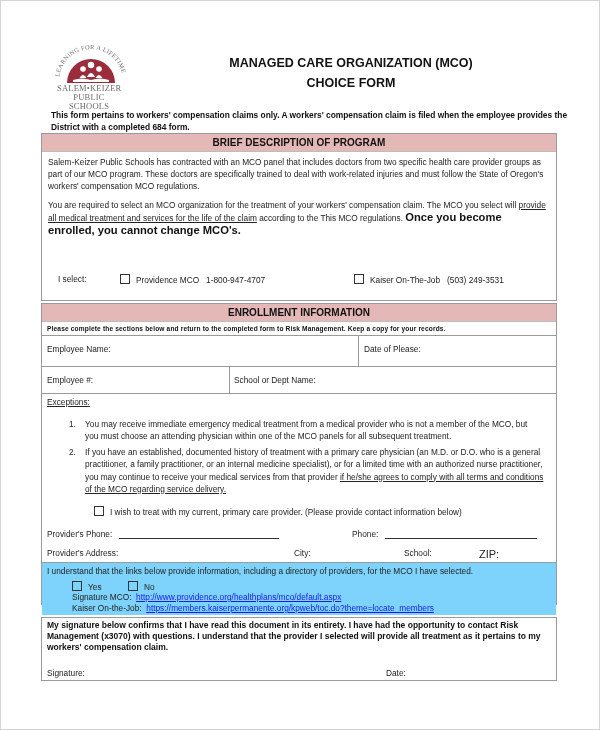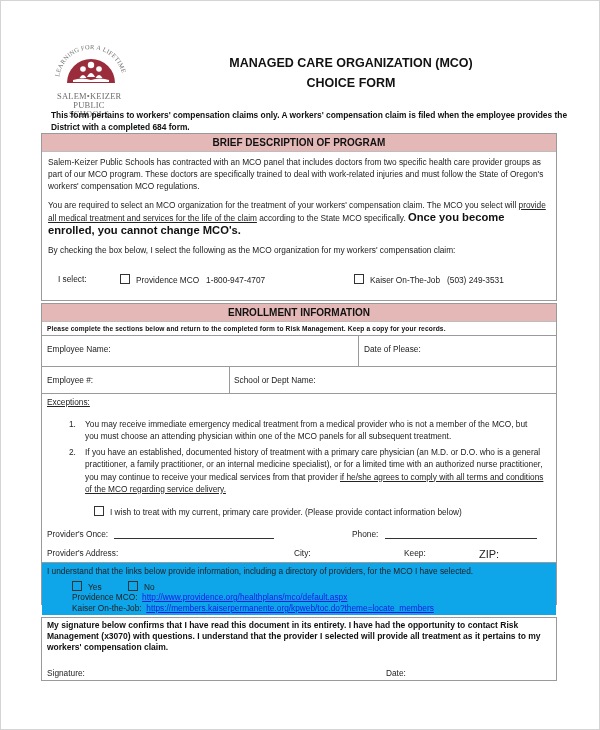--- a/index.html
+++ b/index.html
@@ -16,21 +16,21 @@
     border: 1px solid #d4d4d4;
     background: #fff;
   }
   .logo {
     position: absolute; left: 50px; top: 40px; width: 80px; height: 62px;
   }
   .logo-text {
     position: absolute; left: 56px; top: 83px; width: 64px;
     text-align: center; color: #6d6d6d;
     font-family: "Liberation Serif", serif;
-    font-size: 8.5px; line-height: 9px; letter-spacing: 0.2px; margin-top: 8px;
+    font-size: 8.5px; line-height: 9px; letter-spacing: 0.2px;
   }
   .title {
     position: absolute; left: 200px; top: 52px; width: 300px;
     text-align: center; font-weight: bold; font-size: 12.5px; line-height: 20px;
     color: #111;
   }
   .intro {
     position: absolute; left: 50px; top: 108px; width: 520px;
     font-size: 8.4px; font-weight: bold; line-height: 12px;
   }
@@ -50,21 +50,21 @@
   .big { font-size: 11.2px; font-weight: bold; color: #111; }
   .cb {
     display: inline-block; width: 8px; height: 8px;
     border: 1px solid #333; vertical-align: -1px; margin-right: 6px;
   }
   .row { position: absolute; font-size: 8.3px; color: #222; }
   .line { display: inline-block; border-bottom: 1px solid #333; height: 9px; vertical-align: -2px; }
   .cell { position: absolute; border-top: 1px solid #9a9a9a; font-size: 8.3px; color: #222; }
   .vline { position: absolute; width: 1px; background: #9a9a9a; }
   a.link { color: #1a1ae6; text-decoration: underline; }
-  .grey { background: #0ea5e9; }
+  .grey { background: #7dd3fc; }
 </style>
 </head>
 <body>
 
 <div class="page">
 
   <div class="logo">
     <svg width="80" height="62" viewBox="0 0 80 62">
       <defs>
         <path id="arcp" d="M8,40 A32,32 0 0,1 72,40"></path>
@@ -91,23 +91,22 @@
     <div>MANAGED CARE ORGANIZATION (MCO)</div>
     <div>CHOICE FORM</div>
   </div>
 
   <div class="intro">This form pertains to workers' compensation claims only.  A workers' compensation claim is filed when the employee provides the District with a completed 684 form.</div>
 
   <div class="box" style="top:132px;height:166px;">
     <div class="band">BRIEF DESCRIPTION OF PROGRAM</div>
     <div class="p" style="margin-top:4px;">Salem-Keizer Public Schools has contracted with an MCO panel that includes doctors from two specific health care provider groups as part of our MCO program.  These doctors are specifically trained to deal with work-related injuries and must follow the State of Oregon's workers' compensation MCO regulations.</div>
     <div class="p" style="margin-top:6px;">
-      <span>You are required to select an MCO organization for the treatment of your workers' compensation claim.  The MCO you select will </span><span class="u">provide all medical treatment and services for the life of the claim</span><span> according to the State MCO specifically.  </span><span class="big">Once you become enrolled, you cannot change MCO's.</span>
+      <span>You are required to select an MCO organization for the treatment of your workers' compensation claim.  The MCO you select will </span><span class="u">provide all medical treatment and services for the life of the claim</span><span> according to the This MCO regulations.  </span><span class="big">Once you become enrolled, you cannot change MCO's.</span>
     </div>
-    <div class="p" style="margin-top:7px;">By checking the box below, I select the following as the MCO organization for my workers' compensation claim:</div>
     <div class="row" style="left:16px;top:140px;">I select:</div>
     <div class="row" style="left:78px;top:140px;">
       <span class="cb"></span><span>Providence MCO</span>&nbsp;&nbsp;&nbsp;<span>1-800-947-4707</span>
     </div>
     <div class="row" style="left:312px;top:140px;">
       <span class="cb"></span><span>Kaiser On-The-Job</span>&nbsp;&nbsp;&nbsp;<span>(503) 249-3531</span>
     </div>
   </div>
 
   <div class="box" style="top:302px;height:301px;border-bottom:none;">
@@ -133,43 +132,43 @@
         <div style="padding-left:16px;">You may receive immediate emergency medical treatment from a medical provider who is not a member of the   MCO, but you must choose an attending physician within one of the MCO panels for all subsequent treatment.</div>
       </div>
       <div style="position:absolute;left:27px;top:52px;width:480px;line-height:12.3px;">
         <span style="position:absolute;left:0;">2.</span>
         <div style="padding-left:16px;"><span>If you have an established, documented history of treatment with a primary care physician (an M.D. or D.O. who is a general practitioner, a family practitioner, or an internal medicine specialist), or for a limited time with an authorized nurse practitioner, you may continue to receive your medical services from that provider </span><span class="u">if he/she agrees to comply with all terms and conditions of the MCO regarding service delivery.</span></div>
       </div>
       <div style="position:absolute;left:52px;top:112px;">
         <span class="cb"></span><span>I wish to treat with my current, primary care provider.  (Please provide contact information below)</span>
       </div>
       <div style="position:absolute;left:5px;top:135px;">
-        <span>Provider's Once:</span>
+        <span>Provider's Phone:</span>
         <span class="line" style="width:160px;margin-left:4px;"></span>
       </div>
       <div style="position:absolute;left:310px;top:135px;">
         <span>Phone:</span>
         <span class="line" style="width:152px;margin-left:4px;"></span>
       </div>
     </div>
     <div style="position:absolute;left:5px;top:244px;font-size:8.3px;color:#222;">Provider's Address:</div>
     <div style="position:absolute;left:252px;top:244px;font-size:8.3px;color:#222;">City:</div>
-    <div style="position:absolute;left:362px;top:244px;font-size:8.3px;color:#222;">Keep:</div>
+    <div style="position:absolute;left:362px;top:244px;font-size:8.3px;color:#222;">School:</div>
     <div style="position:absolute;left:437px;top:244px;font-size:11px;color:#222;">ZIP:</div>
 
     <div class="cell grey" style="left:0;top:258px;width:514px;height:52px;">
       <div style="position:absolute;left:5px;top:3px;">I understand that the links below provide information, including a directory of providers, for the MCO I have selected.</div>
       <div style="position:absolute;left:30px;top:18px;">
         <span class="cb"></span><span>Yes</span>
       </div>
       <div style="position:absolute;left:86px;top:18px;">
         <span class="cb"></span><span>No</span>
       </div>
       <div style="position:absolute;left:30px;top:29px;">
-        <span>Providence MCO:</span>&nbsp;
+        <span>Signature MCO:</span>&nbsp;
         <a class="link">http://www.providence.org/healthplans/mco/default.aspx</a>
       </div>
       <div style="position:absolute;left:30px;top:40px;">
         <span>Kaiser On-the-Job:</span>&nbsp;
         <a class="link">https://members.kaiserpermanente.org/kpweb/toc.do?theme=locate_members</a>
       </div>
     </div>
   </div>
 
   <div class="box" style="top:616px;height:62px;border-top:1px solid #9a9a9a;">

